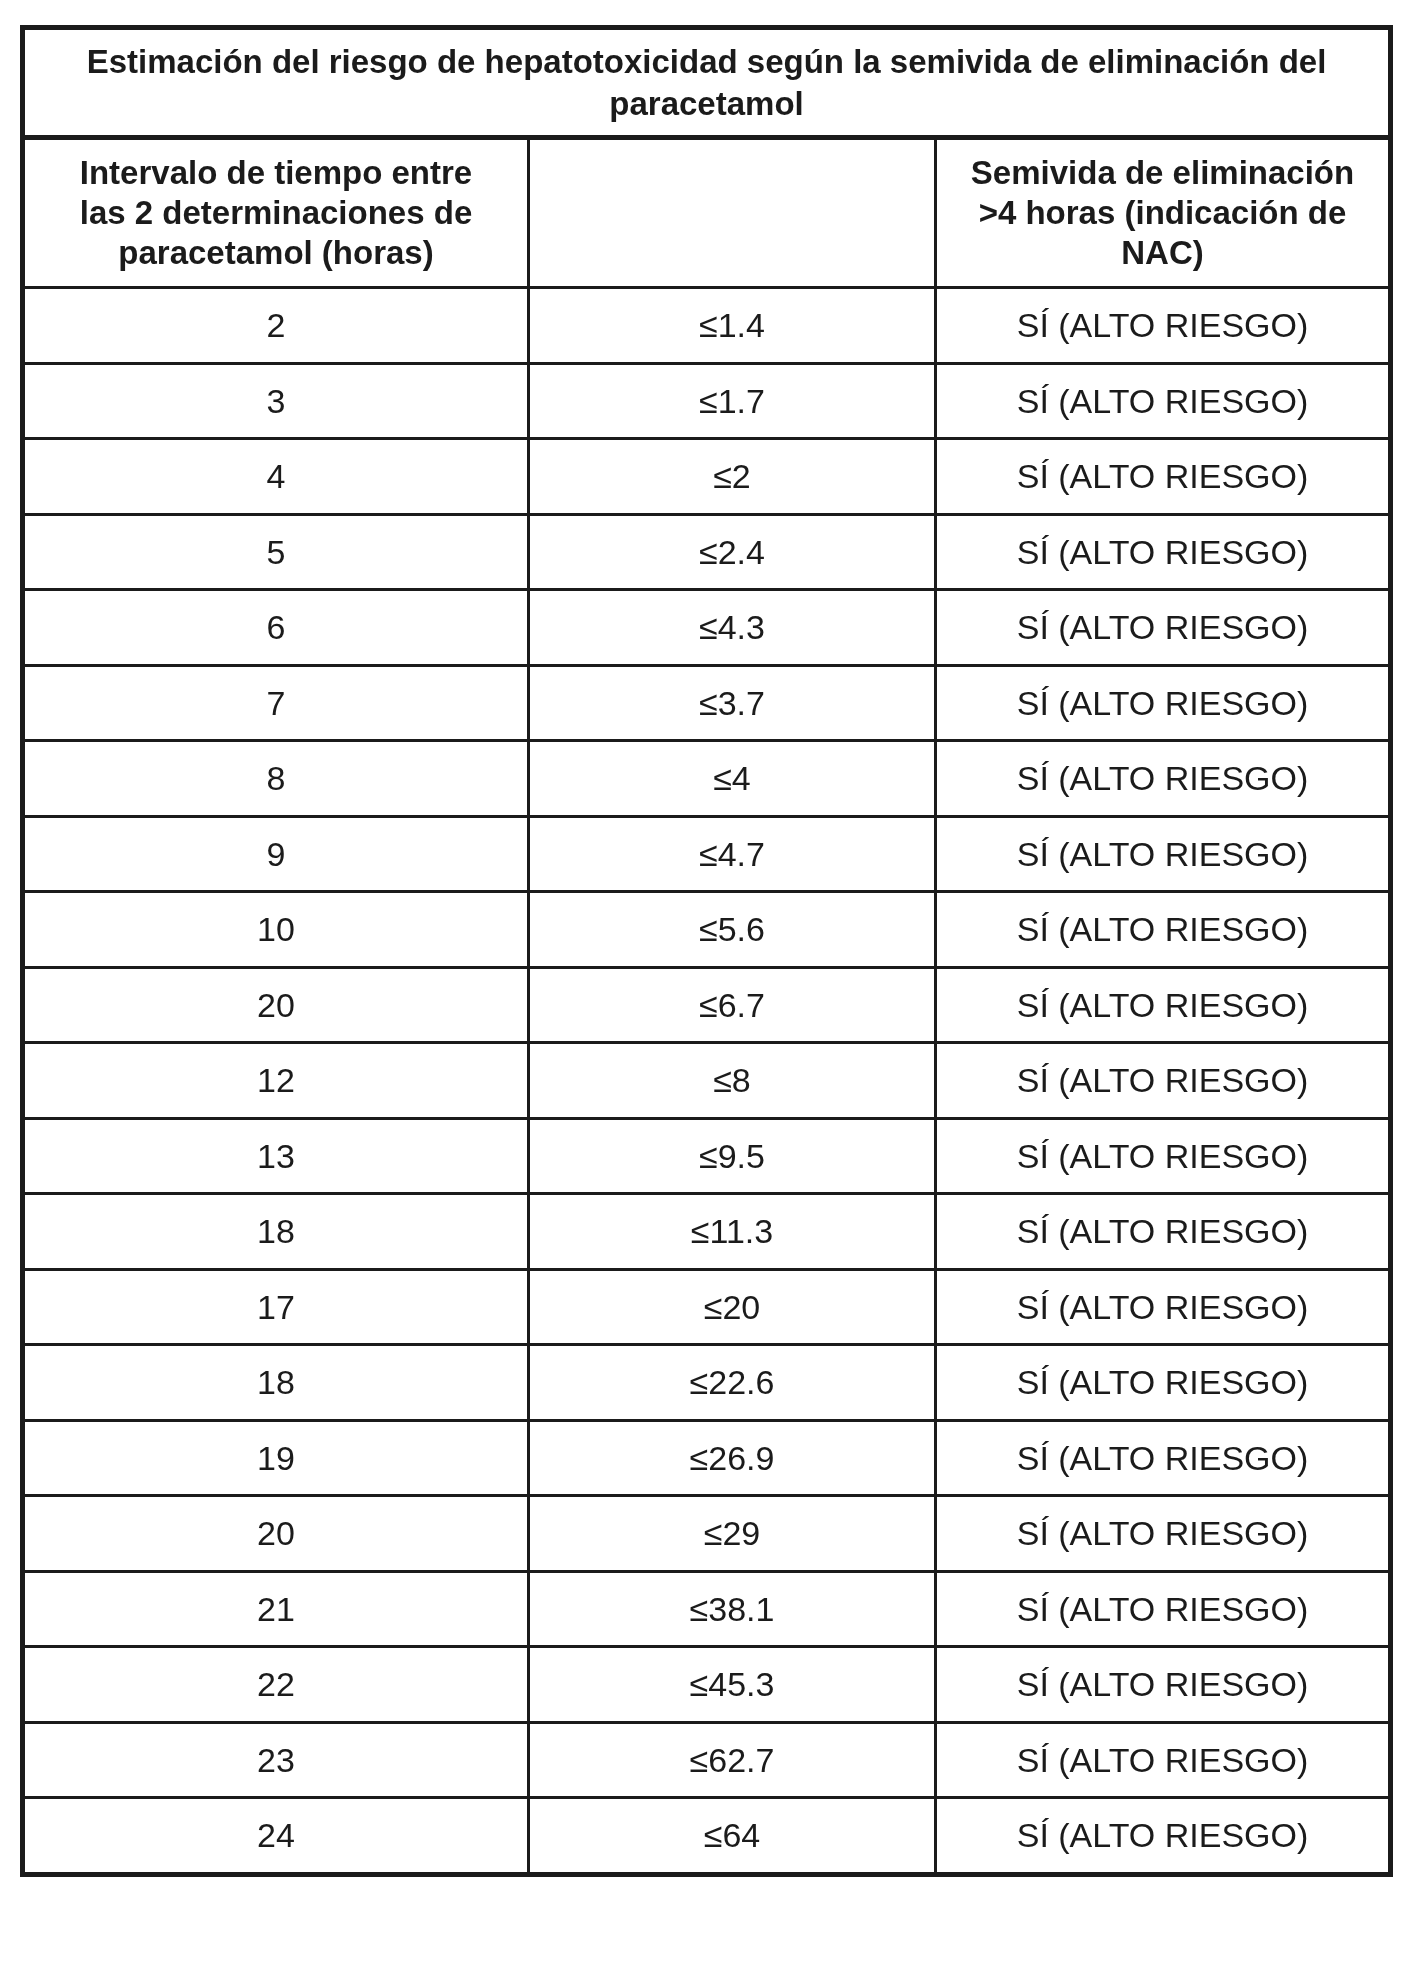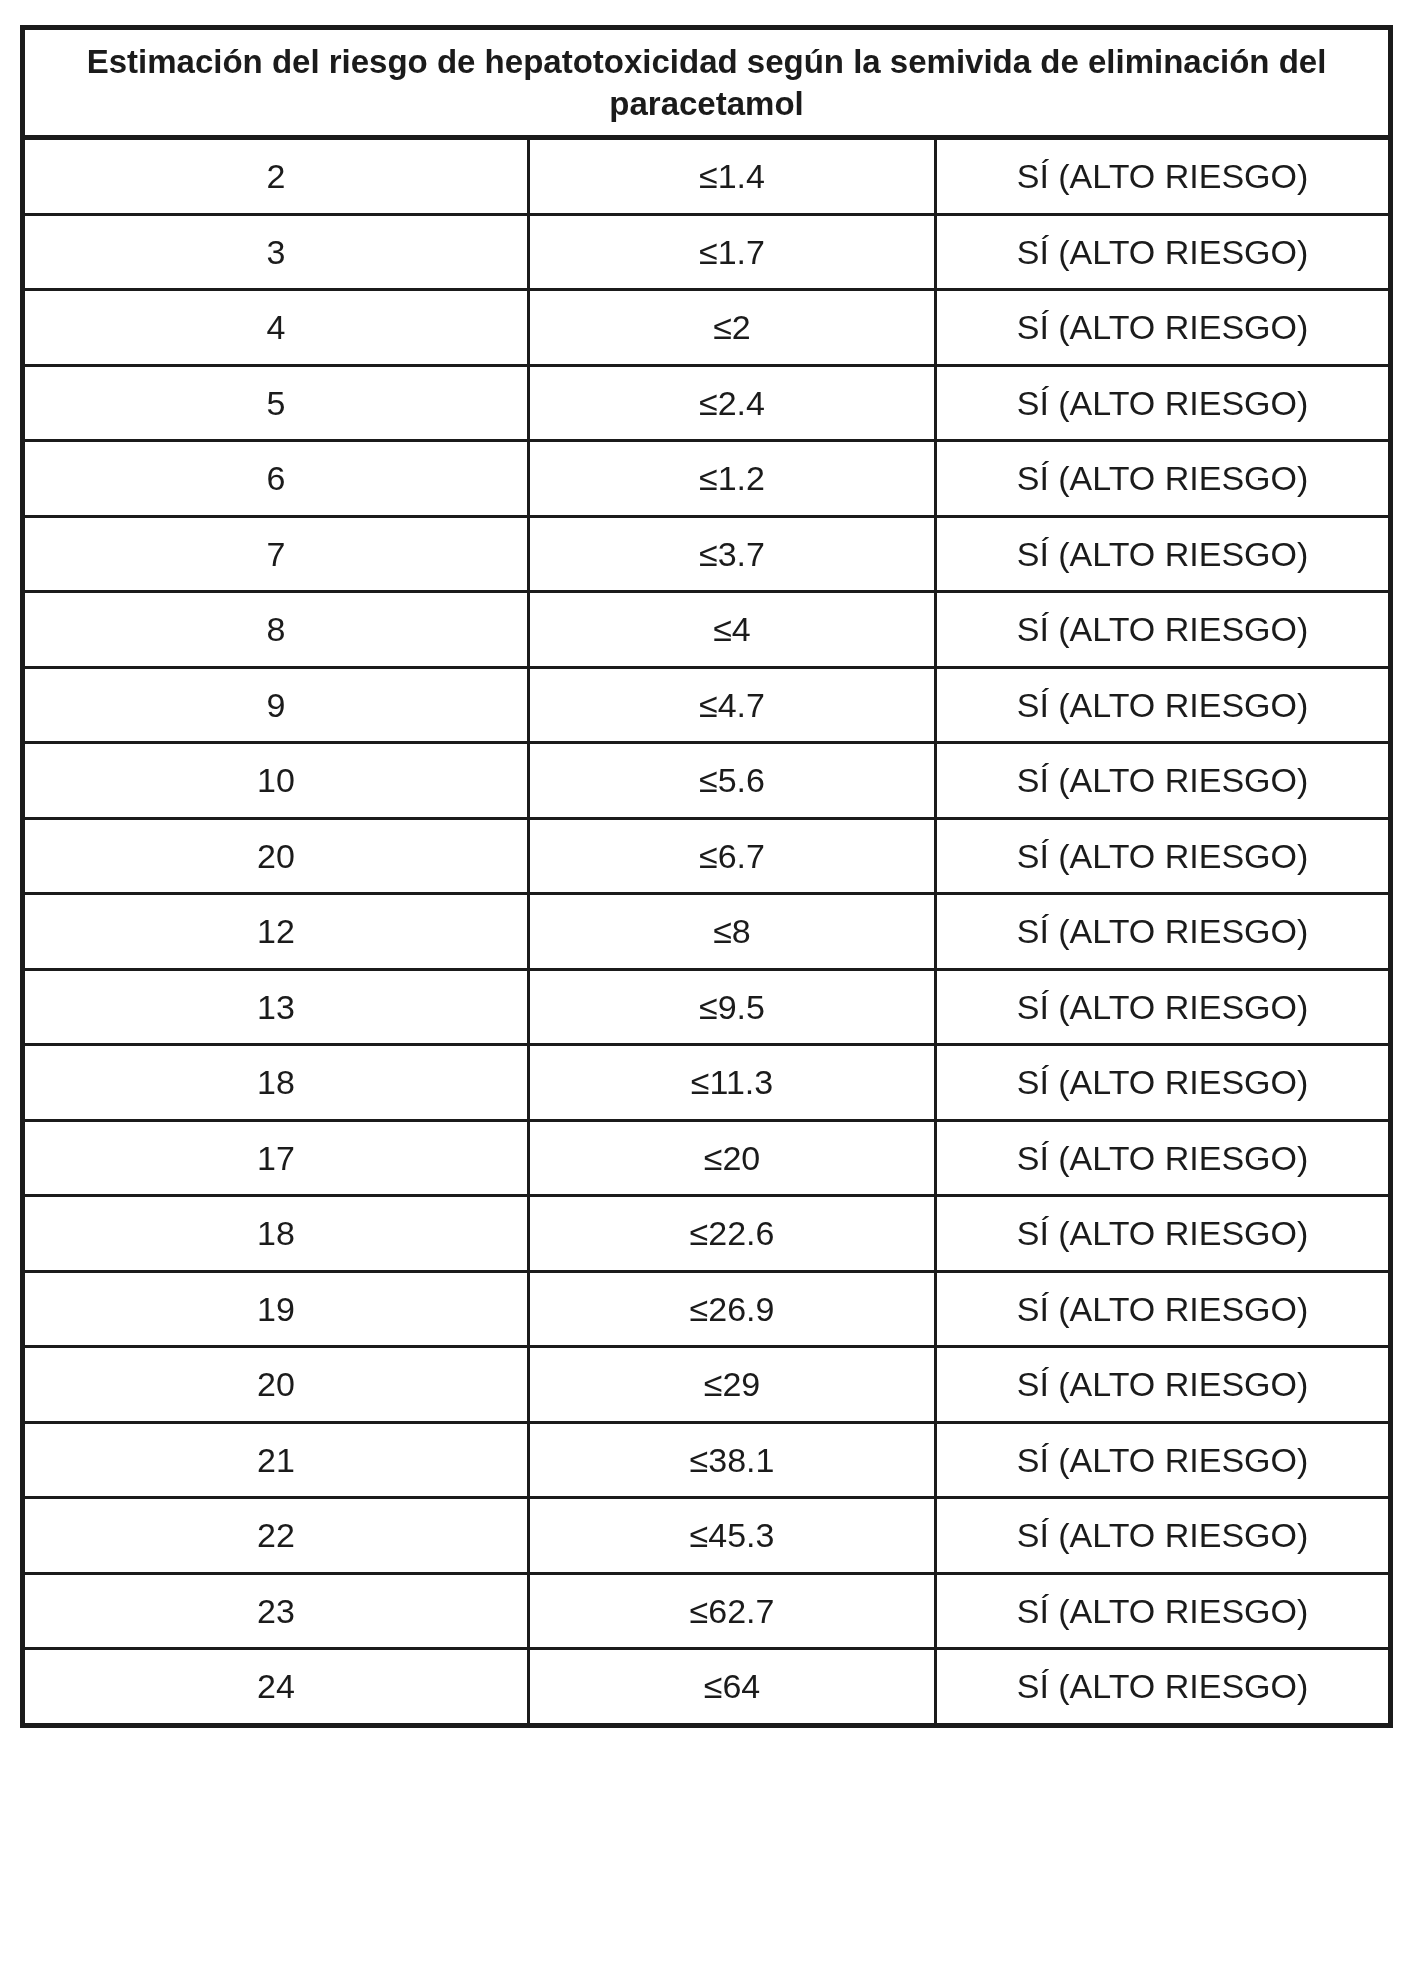--- a/index.html
+++ b/index.html
@@ -64,20 +64,25 @@
     <colgroup>
       <col style="width:506px">
       <col style="width:407px">
       <col style="width:455px">
     </colgroup>
     <tbody>
       <tr>
         <td class="title-cell" colspan="3">Estimación del riesgo de hepatotoxicidad según la semivida de eliminación del paracetamol</td>
       </tr>
       <tr>
+        <th class="header-cell c1">Intervalo de tiempo entre las 2 determinaciones de paracetamol (horas)</th>
+        <th class="header-cell c2"></th>
+        <th class="header-cell c3">Semivida de eliminación &gt;4 horas (indicación de NAC)</th>
+      </tr>
+      <tr>
         <td class="data">2</td>
         <td class="data">≤1.4</td>
         <td class="data">SÍ (ALTO RIESGO)</td>
       </tr>
       <tr>
         <td class="data">3</td>
         <td class="data">≤1.7</td>
         <td class="data">SÍ (ALTO RIESGO)</td>
       </tr>
       <tr>
@@ -85,21 +90,21 @@
         <td class="data">≤2</td>
         <td class="data">SÍ (ALTO RIESGO)</td>
       </tr>
       <tr>
         <td class="data">5</td>
         <td class="data">≤2.4</td>
         <td class="data">SÍ (ALTO RIESGO)</td>
       </tr>
       <tr>
         <td class="data">6</td>
-        <td class="data">≤1.2</td>
+        <td class="data">≤4.3</td>
         <td class="data">SÍ (ALTO RIESGO)</td>
       </tr>
       <tr>
         <td class="data">7</td>
         <td class="data">≤3.7</td>
         <td class="data">SÍ (ALTO RIESGO)</td>
       </tr>
       <tr>
         <td class="data">8</td>
         <td class="data">≤4</td>

